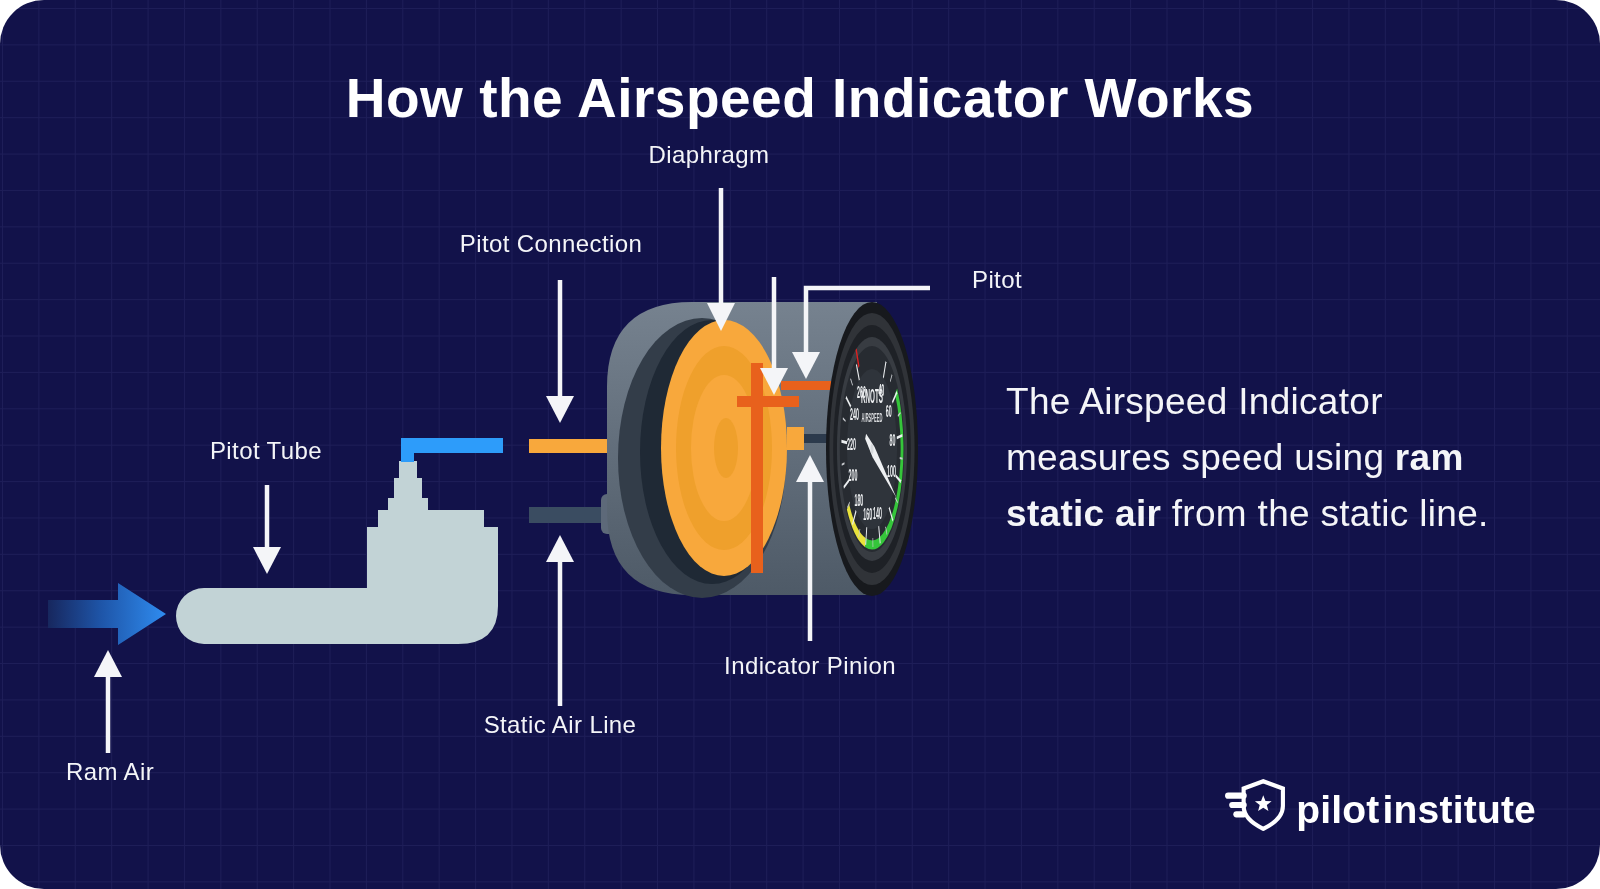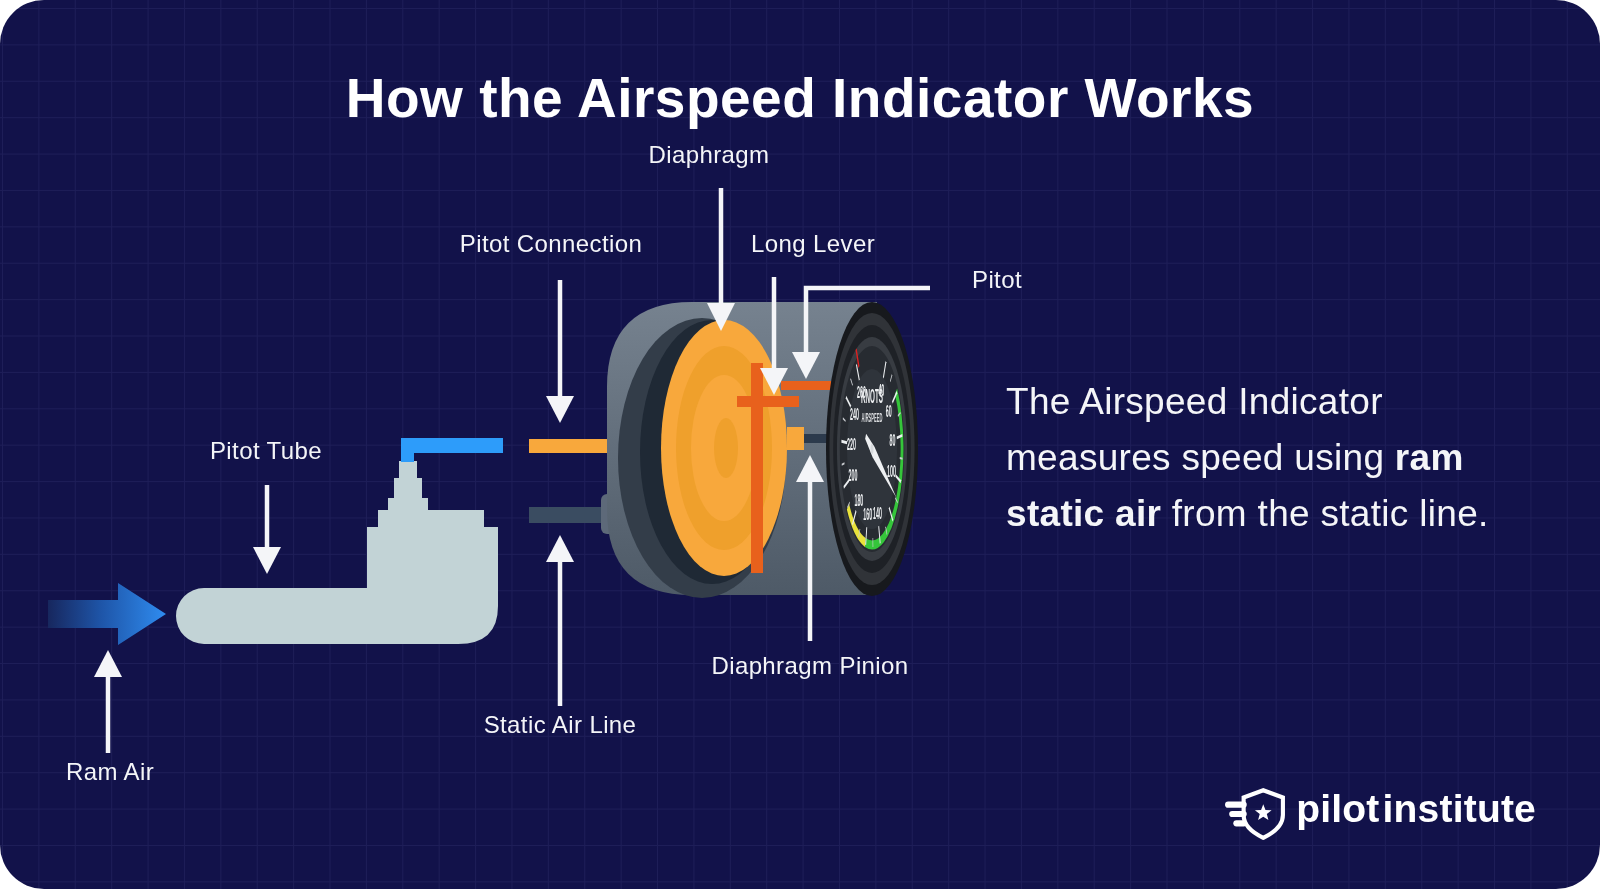--- a/index.html
+++ b/index.html
@@ -25,21 +25,21 @@
     color:#f4f5f8;font-size:24px;font-weight:400;letter-spacing:0.4px;
     white-space:nowrap;
   }
   .desc{
     position:absolute;left:1006px;top:362px;width:560px;
     color:#f4f5f8;font-size:37px;line-height:56px;letter-spacing:0.3px;margin-top:12px;
   }
   .desc b{font-weight:700;}
   .logo{
     position:absolute;right:64px;top:778px;height:54px;
-    display:flex;align-items:flex-start;gap:10px;margin-top:9px;
+    display:flex;align-items:flex-end;gap:10px;
   }
   .logo-text{color:#ffffff;font-size:39px;font-weight:700;letter-spacing:0.2px;}
   .logo-text .p2{margin-left:3px;}
   
   .f-tube{fill:var(--tube-gray,#c2d3d6);}
   .f-blue{fill:var(--pitot-blue,#2d9cfa);}
   .f-orange{fill:var(--accent-orange,#f8a83c);}
   .f-lever{fill:var(--lever-orange,#e8611c);}
   .f-static{fill:var(--static-slate,#3a4c61);}
   .f-stub{fill:#5d6979;}
@@ -173,26 +173,25 @@
 
     <line class="wline" x1="560" y1="706" x2="560" y2="562"></line>
     <polygon class="whead" points="546,562 574,562 560,535"></polygon>
 
     <line class="wline" x1="810" y1="641" x2="810" y2="482"></line>
     <polygon class="whead" points="796,482 824,482 810,455"></polygon>
   </svg>
 
   <div class="dlabel" style="left:709px;top:141px;">Diaphragm</div>
   <div class="dlabel" style="left:551px;top:230px;">Pitot Connection</div>
-  <div class="dlabel" style="left:813px;top:230px;">Long Lever</div>
   <div class="dlabel" style="left:997px;top:266px;">Pitot</div>
   <div class="dlabel" style="left:266px;top:437px;">Pitot Tube</div>
   <div class="dlabel" style="left:110px;top:758px;">Ram Air</div>
   <div class="dlabel" style="left:560px;top:711px;">Static Air Line</div>
-  <div class="dlabel" style="left:810px;top:652px;">Diaphragm Pinion</div>
+  <div class="dlabel" style="left:810px;top:652px;">Indicator Pinion</div>
 
   <div class="desc">
     <div><span>The Airspeed Indicator</span></div>
     <div><span>measures speed using </span><b>ram</b></div>
     <div><b>static air</b><span> from the static line.</span></div>
   </div>
 
   <div class="logo">
     <svg width="62" height="54" viewBox="0 0 60 52">
       <rect x="1" y="14" width="21" height="6" rx="3" fill="#ffffff"></rect>

